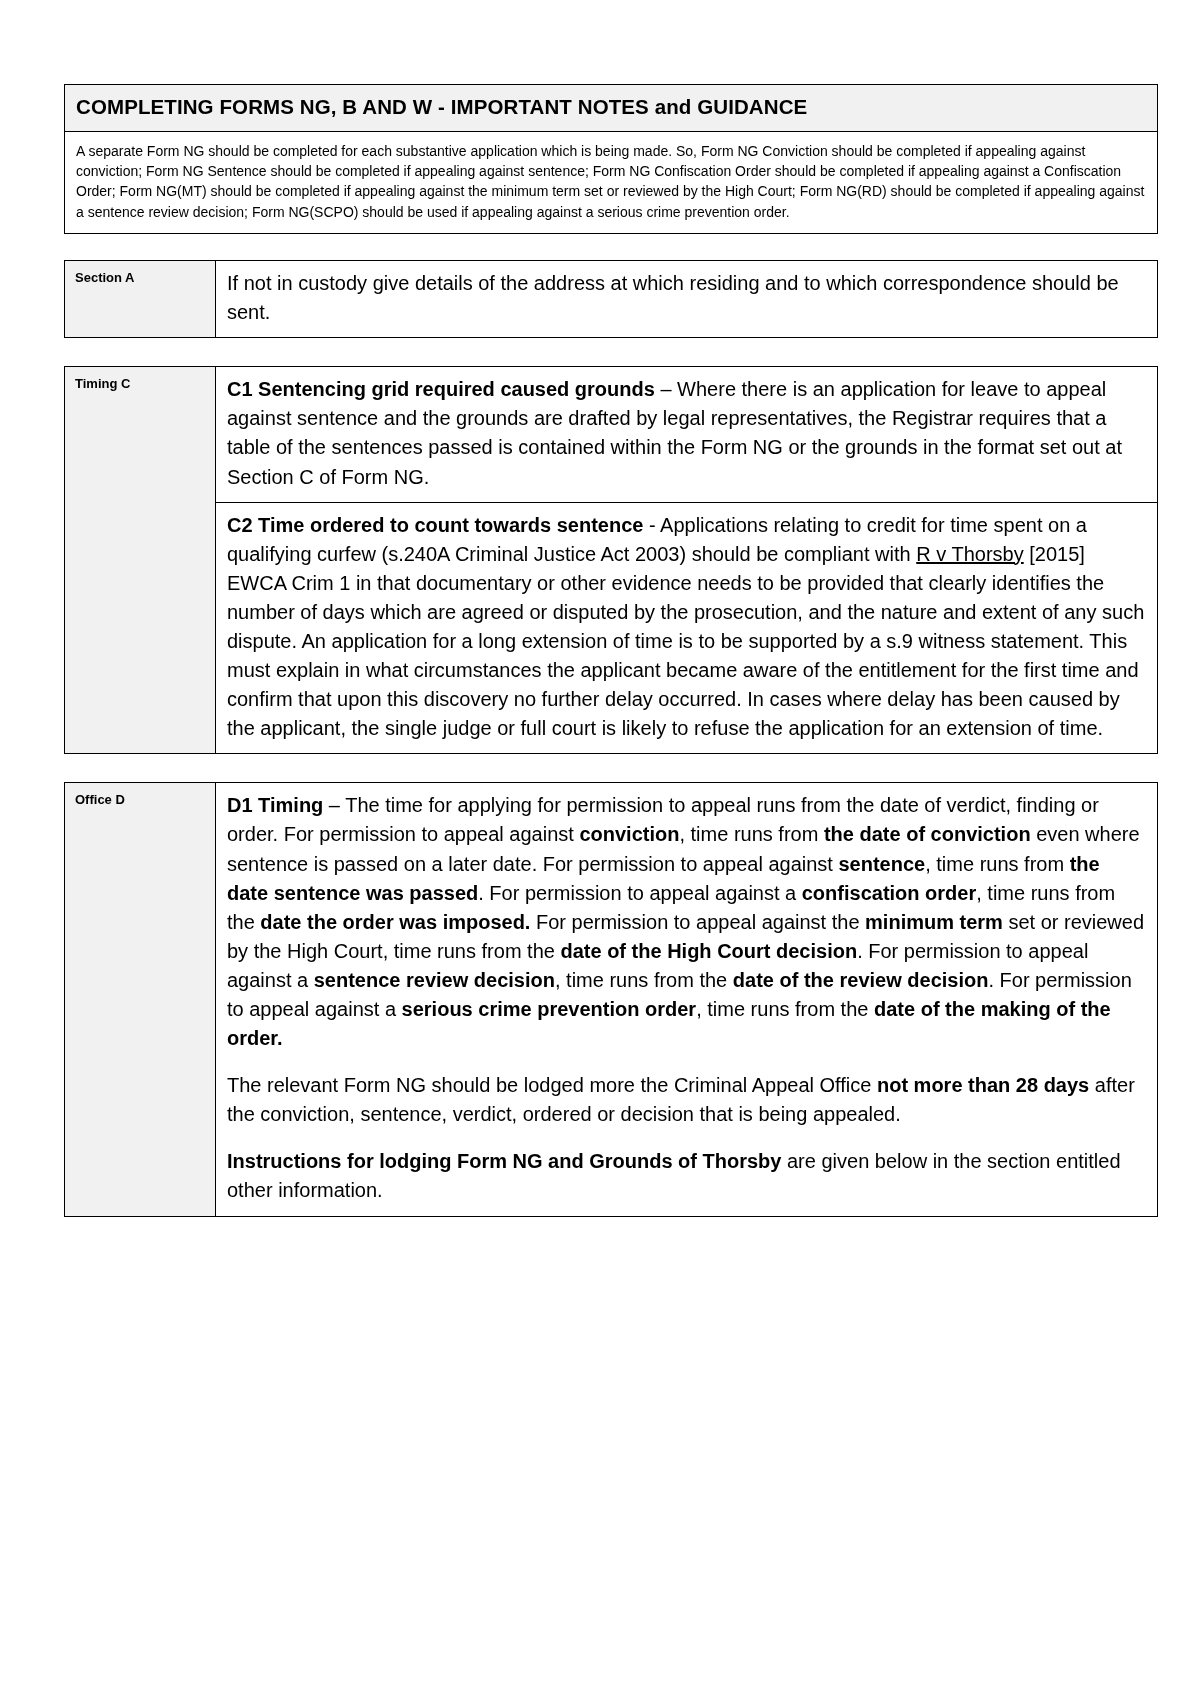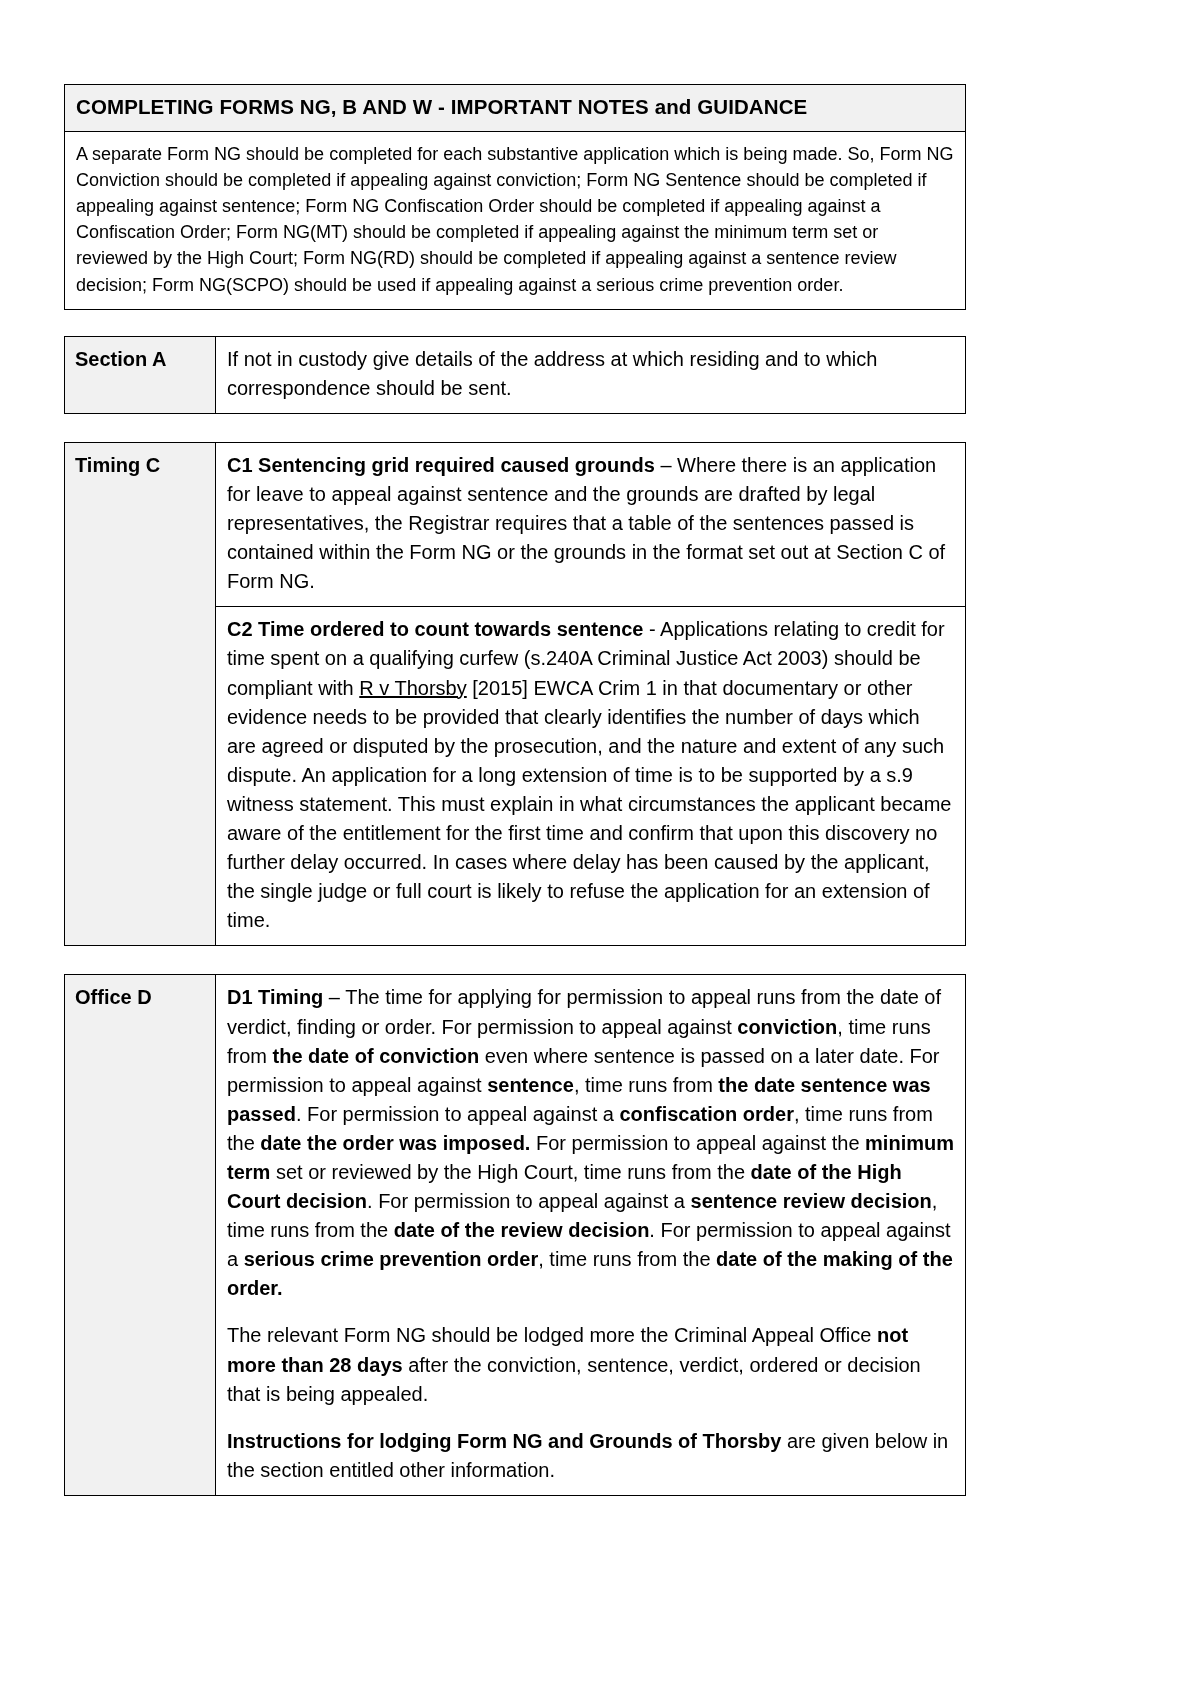--- a/index.html
+++ b/index.html
@@ -17,21 +17,21 @@
   .page {
     width: 1200px;
     min-height: 1696px;
     box-sizing: border-box;
     padding: 84px 56px 40px 64px;
     background: #ffffff;
   }
 
   table.block {
     border-collapse: collapse;
-    width: 902px;
+    width: 1094px;
     table-layout: fixed;
     margin: 0 0 0 0;
   }
   table.block td {
     border: 1.6px solid #000000;
     vertical-align: top;
     padding: 6px 9px 8px 9px;
   }
 
   
@@ -45,39 +45,39 @@
     font-size: 20.5px;
     letter-spacing: 0.1px;
     padding: 10px 10px 11px 11px !important;
     line-height: 1.2;
   }
 
   .label-cell {
     width: 132px;
     background: #f1f1f1;
     font-weight: bold;
-    font-size: 20px;
+    font-size: 13px;
     padding: 9px 8px 8px 10px !important;
     line-height: 1.3;
   }
 
   .body-cell {
     font-size: 20px;
     line-height: 1.455;
     padding: 8px 11px 10px 11px !important;
   }
 
   .body-cell p {
     margin: 0;
   }
   .body-cell p + p {
     margin-top: 18px;
   }
   .intro-cell {
-    font-size: 18px;
+    font-size: 14px;
     line-height: 1.455;
     padding: 9px 11px 11px 11px !important;
   }
   .intro-cell p { margin: 0; }
 
   b, .b { font-weight: bold; }
   .u { text-decoration: underline; }
 
   
   .rt { display: inline; }

